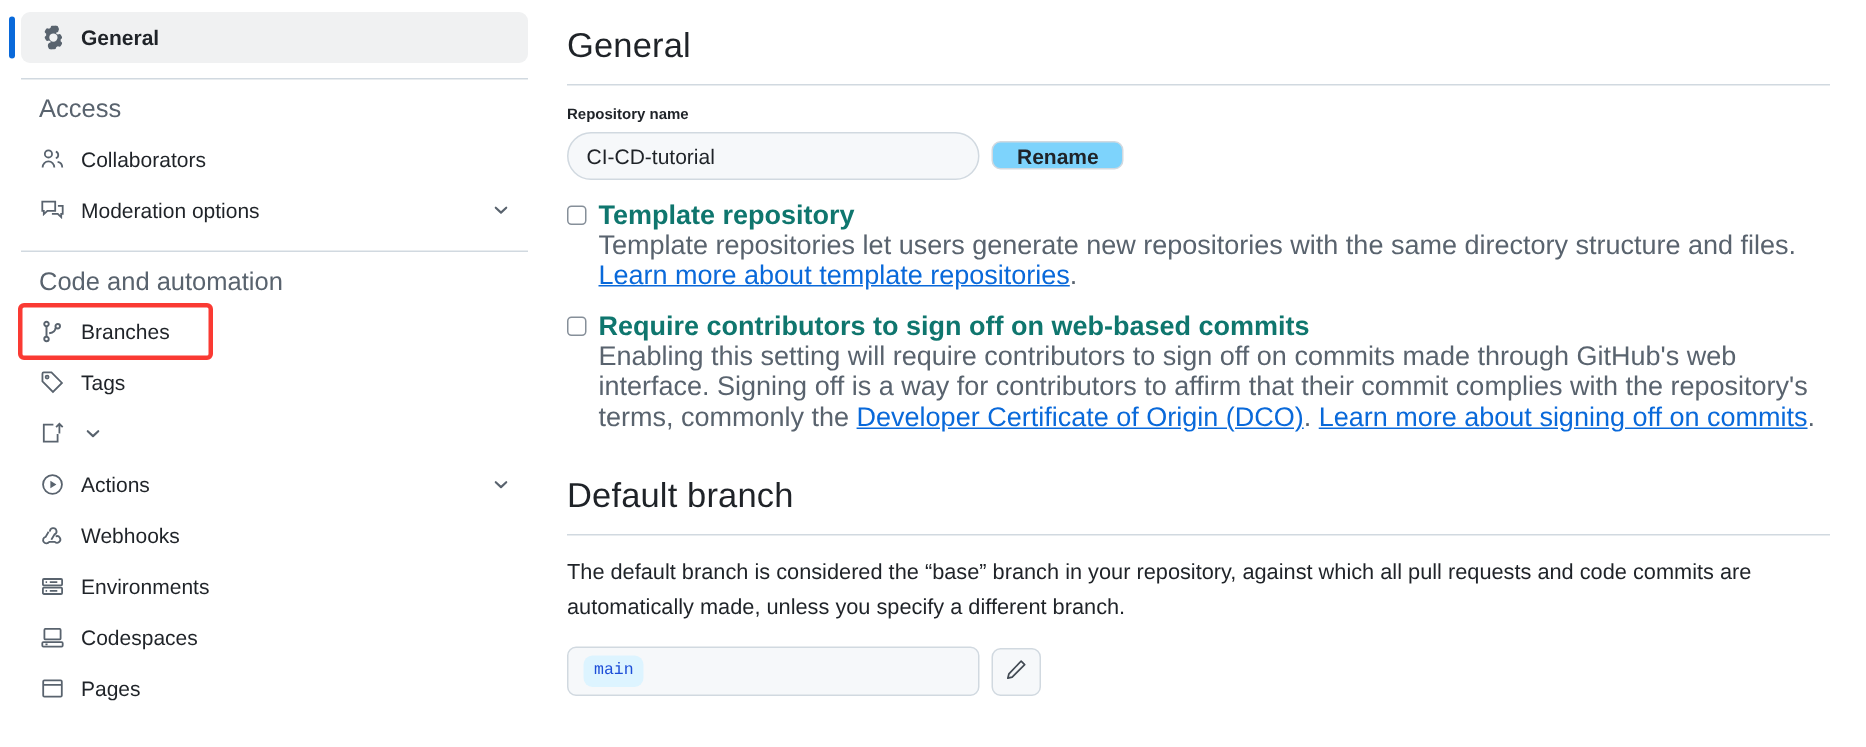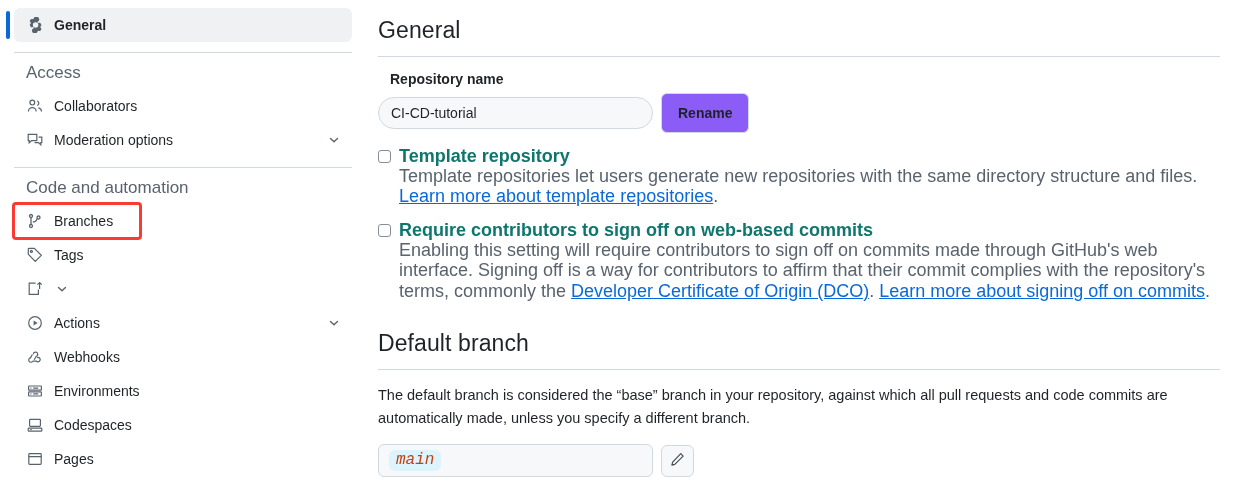--- a/index.html
+++ b/index.html
@@ -94,43 +94,43 @@
     margin: 8px 0 0 0;
     line-height: 1.3;
     letter-spacing: .1px;
   }
   .rule {
     height: 1px;
     background: #d1d9e0;
     margin: 10px 0 0 0;
   }
   .field-label {
-    font-size: 14px;
+    font-size: 10px;
     font-weight: 600;
-    margin: 14px 0 6px 12px;
+    margin: 14px 0 6px 0;
   }
   .row { display: flex; align-items: center; gap: 8px; }
   .text-input {
     width: 275px;
     height: 32px;
     border: 1px solid #d1d9e0;
     border-radius: 16px;
     background: #f6f8fa;
     padding: 0 12px;
     font-size: 14px;
     color: #1f2328;
     font-family: "Liberation Sans", sans-serif;
     display: flex;
     align-items: center;
   }
   .btn {
-    height: 40px;
+    height: 19px;
     border: 1px solid #d1d9e0;
     border-radius: 6px;
-    background: #8b5cf6;
+    background: #7dd3fc;
     padding: 0 16px;
     font-size: 14px;
     font-weight: 600;
     color: #1f2328;
     font-family: "Liberation Sans", sans-serif;
     display: inline-flex;
     align-items: center;
     justify-content: center;
     cursor: pointer;
   }
@@ -185,27 +185,26 @@
     height: 33px;
     border: 1px solid #d1d9e0;
     border-radius: 6px;
     background: #f6f8fa;
     padding: 0 10px;
     display: flex;
     align-items: center;
   }
   .branch-chip {
     background: #ddf4ff;
-    color: #c2410c;
+    color: #1d4ed8;
     border-radius: 6px;
     padding: 2px 7px;
     font-family: "Liberation Mono", monospace;
-    font-size: 16px;
+    font-size: 11px;
     line-height: 17px;
-    font-style: italic;
   }
   .mt14 { margin-top: 14px; }
   .sec2 { margin-top: 28px; }
 </style>
 </head>
 <body>
 
 <div class="page">
 
   <nav class="sidebar">

